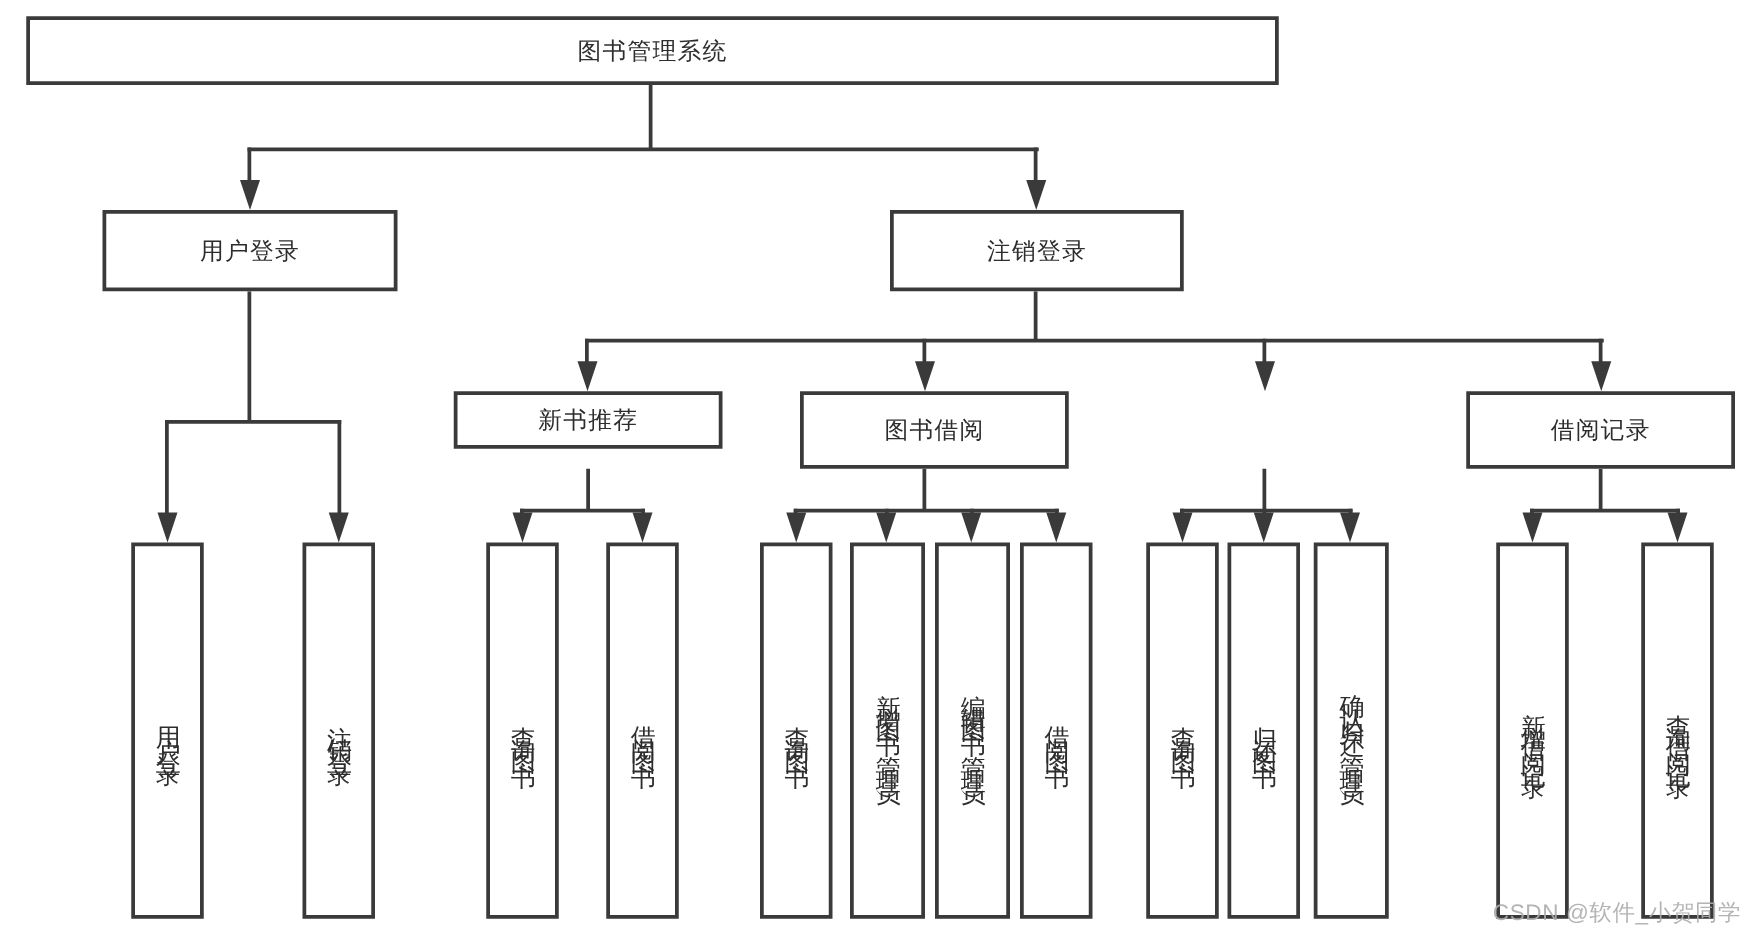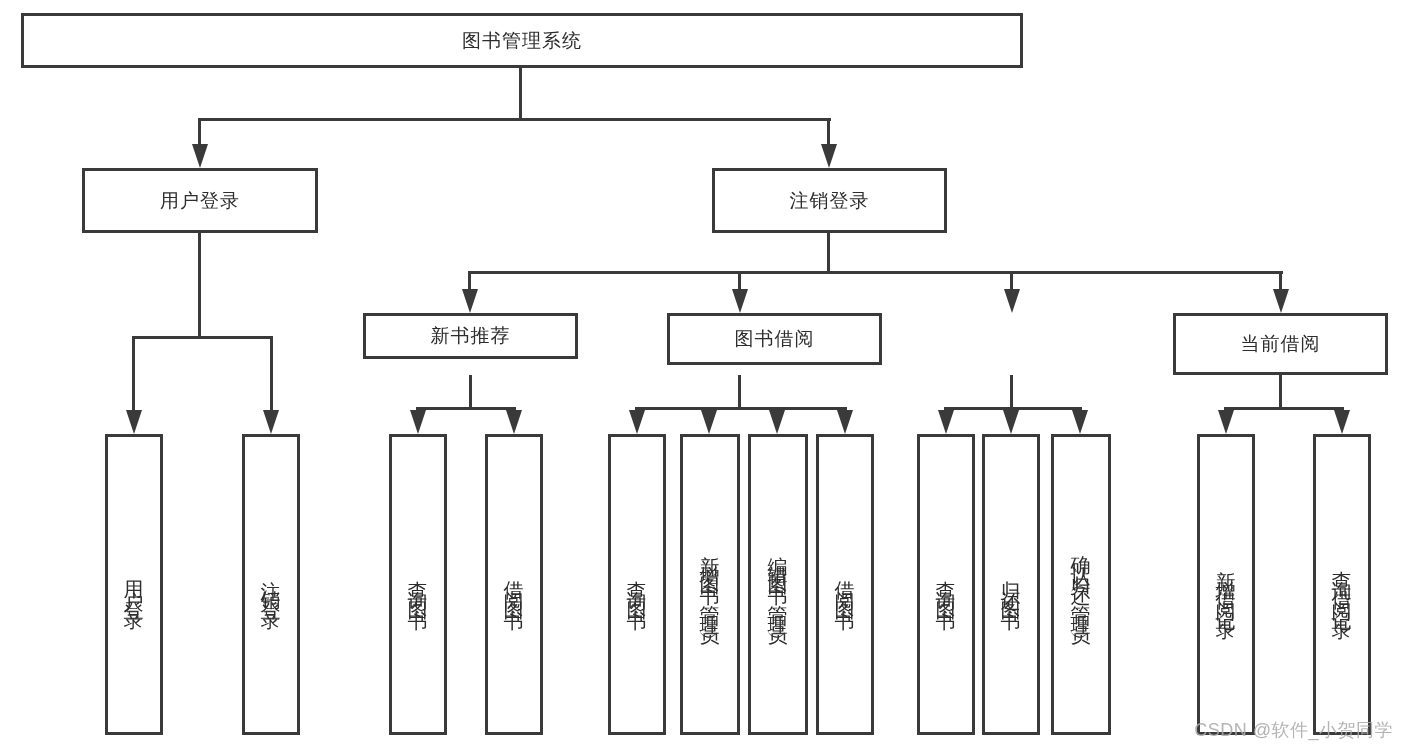--- a/index.html
+++ b/index.html
@@ -74,27 +74,27 @@
   </div>
 
   <div class="node" style="left:712px;top:168px;width:235px;height:65px">
     <span>注销登录</span>
   </div>
 
   <div class="node" style="left:363px;top:313px;width:215px;height:46px">
     <span>新书推荐</span>
   </div>
 
-  <div class="node" style="left:667px;top:313px;width:215px;height:52px">
+  <div class="node" style="left:640px;top:313px;width:215px;height:62px">
     <span>图书借阅</span>
   </div>
 
 
   <div class="node" style="left:1173px;top:313px;width:215px;height:62px">
-    <span>当前借阅</span>
+    <span>借阅记录</span>
   </div>
 
   <div class="leaf" style="left:105px;top:434px;width:58px;height:301px">
     <span>用户登录</span>
   </div>
   <div class="leaf" style="left:242px;top:434px;width:58px;height:301px">
     <span>注销登录</span>
   </div>
   <div class="leaf" style="left:389px;top:434px;width:58px;height:301px">
     <span>查询图书</span>

